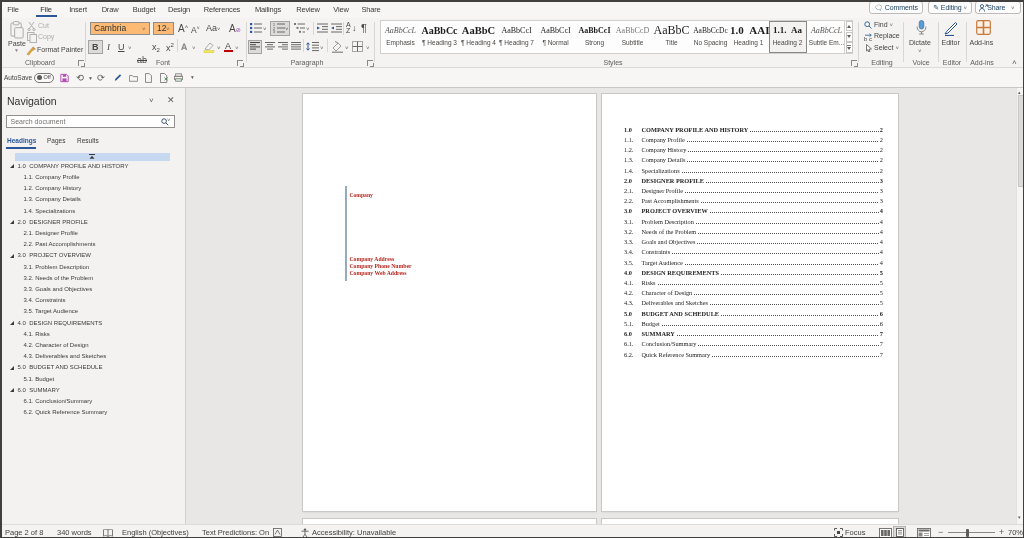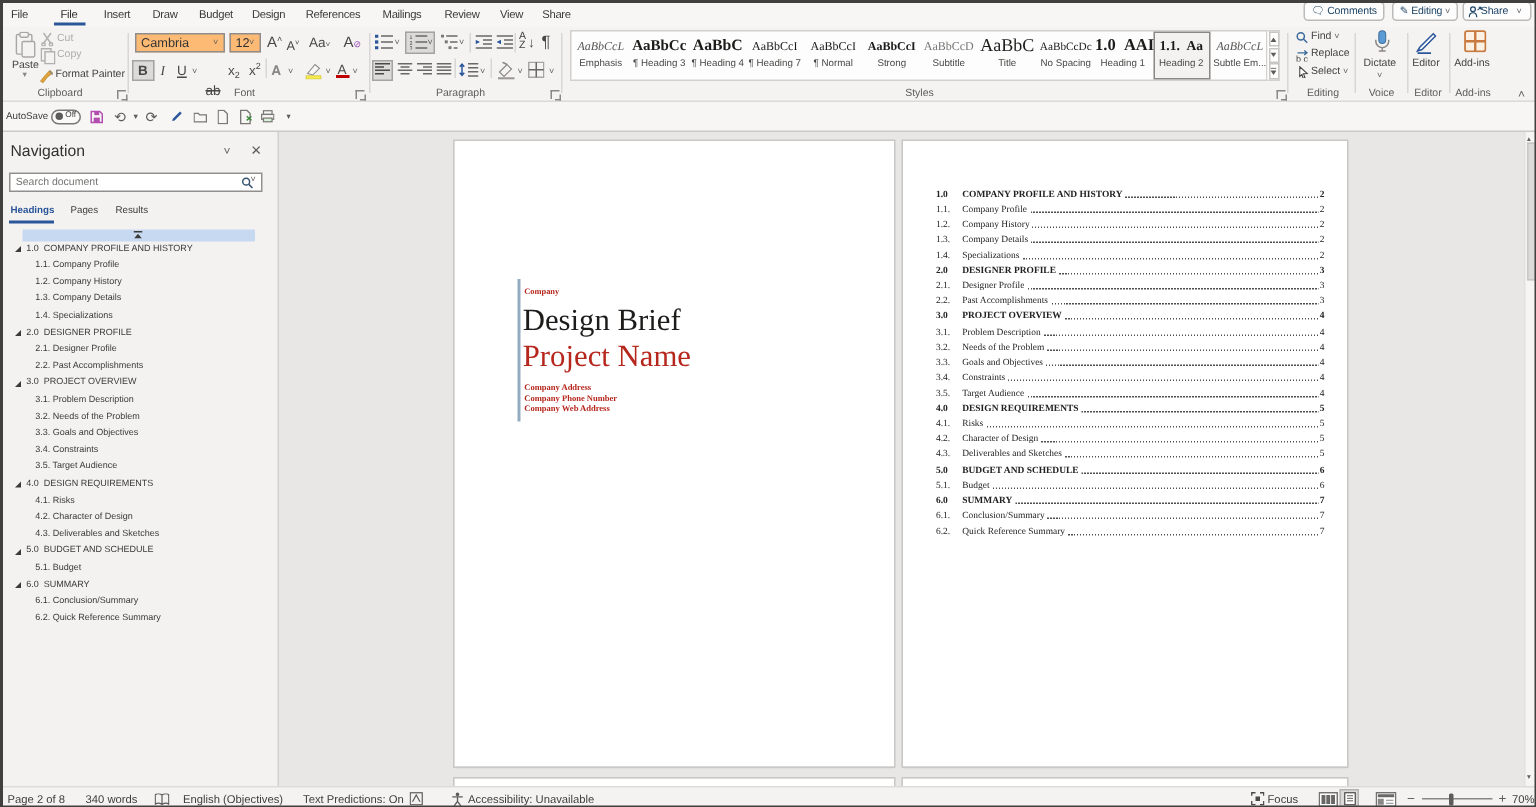--- a/index.html
+++ b/index.html
@@ -383,22 +383,20 @@
 <div class="navitem" style="left:23.5px;top:287.6px">5.1. Budget</div>
 <div class="tri" style="left:10px;top:300.3px"></div>
 <div class="navitem" style="left:17.5px;top:298.8px">6.0&nbsp; SUMMARY</div>
 <div class="navitem" style="left:23.5px;top:310.0px">6.1. Conclusion/Summary</div>
 <div class="navitem" style="left:23.5px;top:321.2px">6.2. Quick Reference Summary</div>
 </div>
 <div id="docarea">
 <div class="page" style="left:117px;top:6px;width:293px;height:417px">
   <div class="ab" style="left:42px;top:92px;width:1.5px;height:95px;background:#94abc2"></div>
   <div class="ab" style="left:46.5px;top:97.5px;font-family:'Liberation Serif',serif;font-weight:bold;font-size:5.6px;color:#b6271e">Company</div>
-  <div class="ab" style="left:45.5px;top:109px;font-family:'Liberation Serif',serif;font-size:20.5px;color:#1d1c1b">Design Brief</div>
-  <div class="ab" style="left:45.5px;top:132.5px;font-family:'Liberation Serif',serif;font-size:20.5px;color:#b6271e">Project Name</div>
   <div class="ab" style="left:46.5px;top:162px;font-family:'Liberation Serif',serif;font-weight:bold;font-size:5.7px;color:#b6271e;line-height:7.2px">Company Address<br>Company Phone Number<br>Company Web Address</div>
 </div>
 <div class="page" style="left:416px;top:6px;width:296px;height:417px">
 <div class="tocrow" style="top:29.50px;font-weight:bold;">
           <span class="tocnum">1.0</span>
           <span>COMPANY PROFILE AND HISTORY</span>
           <span class="tocdots"></span>
           <span class="tocpg">2</span>
         </div>
 <div class="tocrow" style="top:39.72px;">

